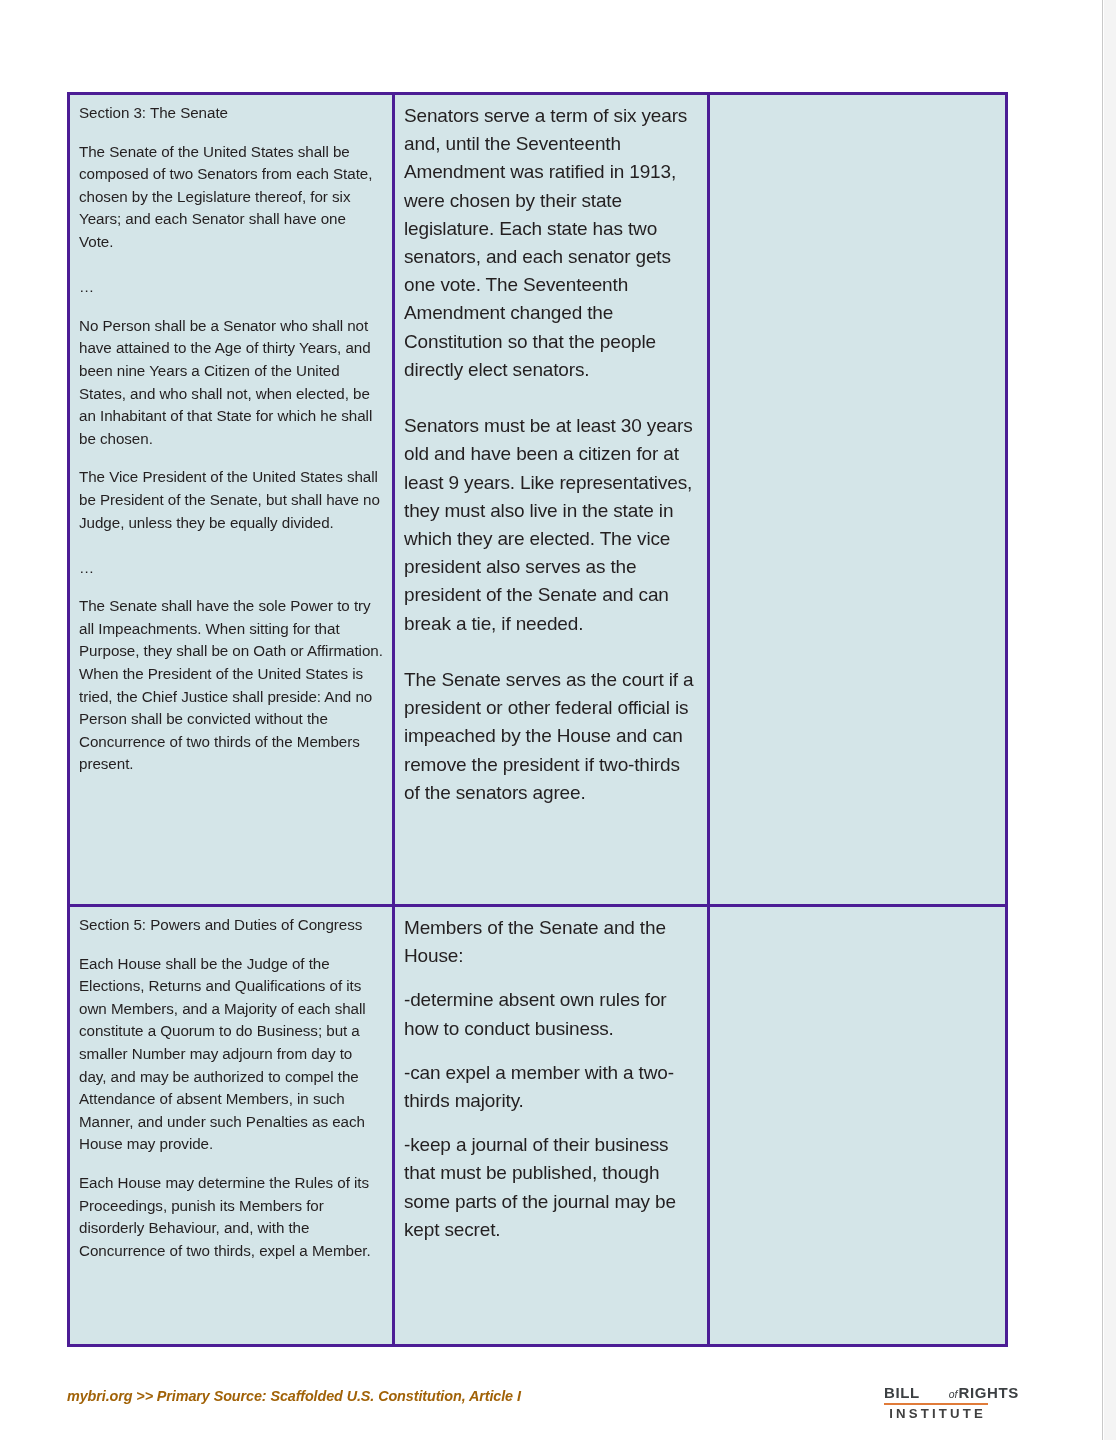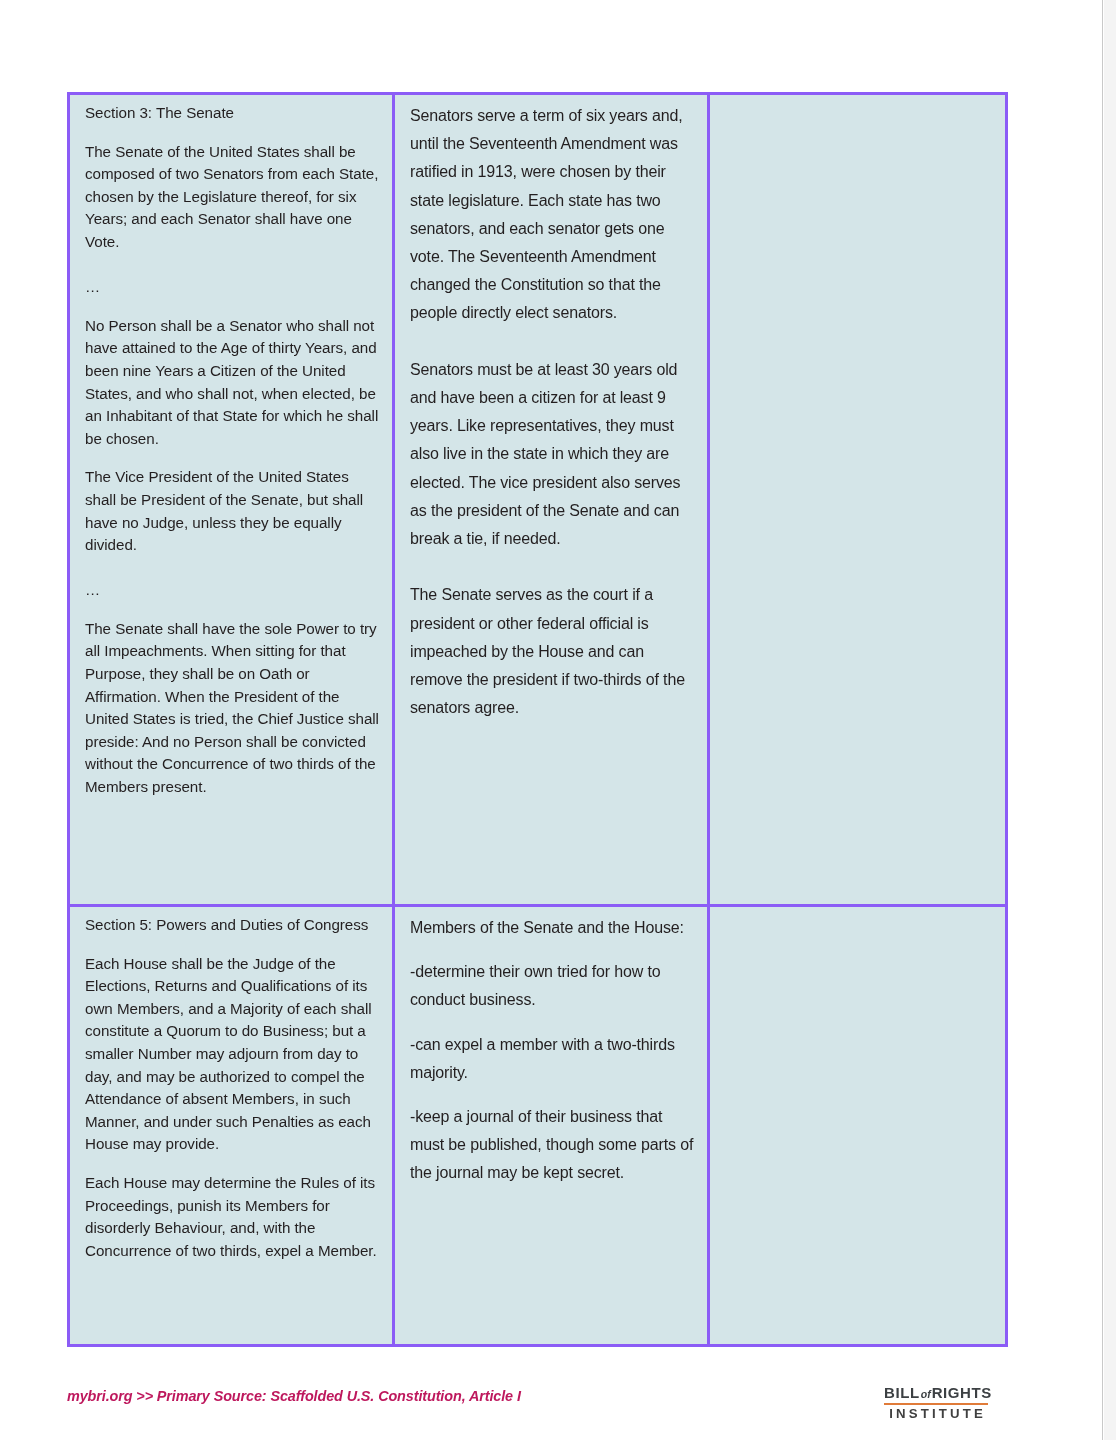--- a/index.html
+++ b/index.html
@@ -38,40 +38,40 @@
   
   .scaffold-table {
     position: absolute;
     left: 67px;
     top: 92px;
     width: 938px;
     border-collapse: collapse;
     table-layout: fixed;
   }
   .scaffold-table td {
-    border: 3px solid #8b5cf6;
+    border: 3px solid #4c1d95;
     background: #d4e5e8;
     vertical-align: top;
-    padding: 7px 9px 10px 15px;
+    padding: 7px 9px 10px 9px;
     box-sizing: border-box;
   }
   td.col-source   { width: 325px; }
   td.col-plain    { width: 315px; }
   td.col-notes    { width: 298px; }
 
   
   .source-text {
     font-size: 15.2px;
     line-height: 22.6px;
     color: #231f20;
     letter-spacing: -0.05px;
   }
   
   .plain-text {
-    font-size: 16px;
+    font-size: 19px;
     line-height: 28.2px;
     color: #231f20;
     letter-spacing: -0.15px;
   }
   .para { margin: 0; }
   .para + .para { margin-top: 16px; }
   .spacer-line { display: block; height: 22.6px; }
   .spacer-line-lg { display: block; height: 28.2px; }
 
   
@@ -86,21 +86,21 @@
     width: 1103px;
     height: 60px;
   }
   .footer-caption {
     position: absolute;
     left: 67px;
     top: 8px;
     font-size: 14.4px;
     font-style: italic;
     font-weight: bold;
-    color: #be185d;
+    color: #a16207;
     letter-spacing: -0.1px;
     white-space: nowrap;
   }
 
   
   .bri-logo {
     position: absolute;
     left: 884px;
     top: 5px;
     width: 104px;
@@ -111,24 +111,25 @@
     font-size: 15px;
     font-weight: bold;
     letter-spacing: 0.6px;
     color: #3c4043;
     white-space: nowrap;
     padding-bottom: 2px;
   }
   .bri-of {
     font-size: 10.5px;
     font-style: italic;
-    font-weight: bold;
+    font-weight: normal;
     letter-spacing: 0px;
     color: #3c4043;
     padding: 0 1px;
+    margin-left: 28px;
   }
   .bri-rule {
     height: 2px;
     background: #e07b39;
     margin: 1px 0 2px 0;
   }
   .bri-bottom {
     font-size: 13.2px;
     font-weight: bold;
     letter-spacing: 3.2px;
@@ -177,21 +178,21 @@
         <td class="col-source">
           <div class="source-text">
             <p class="para">Section 5: Powers and Duties of Congress</p>
             <p class="para">Each House shall be the Judge of the Elections, Returns and Qualifications of its own Members, and a Majority of each shall constitute a Quorum to do Business; but a smaller Number may adjourn from day to day, and may be authorized to compel the Attendance of absent Members, in such Manner, and under such Penalties as each House may provide.</p>
             <p class="para">Each House may determine the Rules of its Proceedings, punish its Members for disorderly Behaviour, and, with the Concurrence of two thirds, expel a Member.</p>
           </div>
         </td>
         <td class="col-plain">
           <div class="plain-text">
             <p class="para">Members of the Senate and the House:</p>
-            <p class="para">-determine their own tried for how to conduct business.</p>
+            <p class="para">-determine absent own rules for how to conduct business.</p>
             <p class="para">-can expel a member with a two-thirds majority.</p>
             <p class="para">-keep a journal of their business that must be published, though some parts of the journal may be kept secret.</p>
           </div>
         </td>
         <td class="col-notes">
           <div class="plain-text"></div>
         </td>
       </tr>
     </tbody>
   </table>

